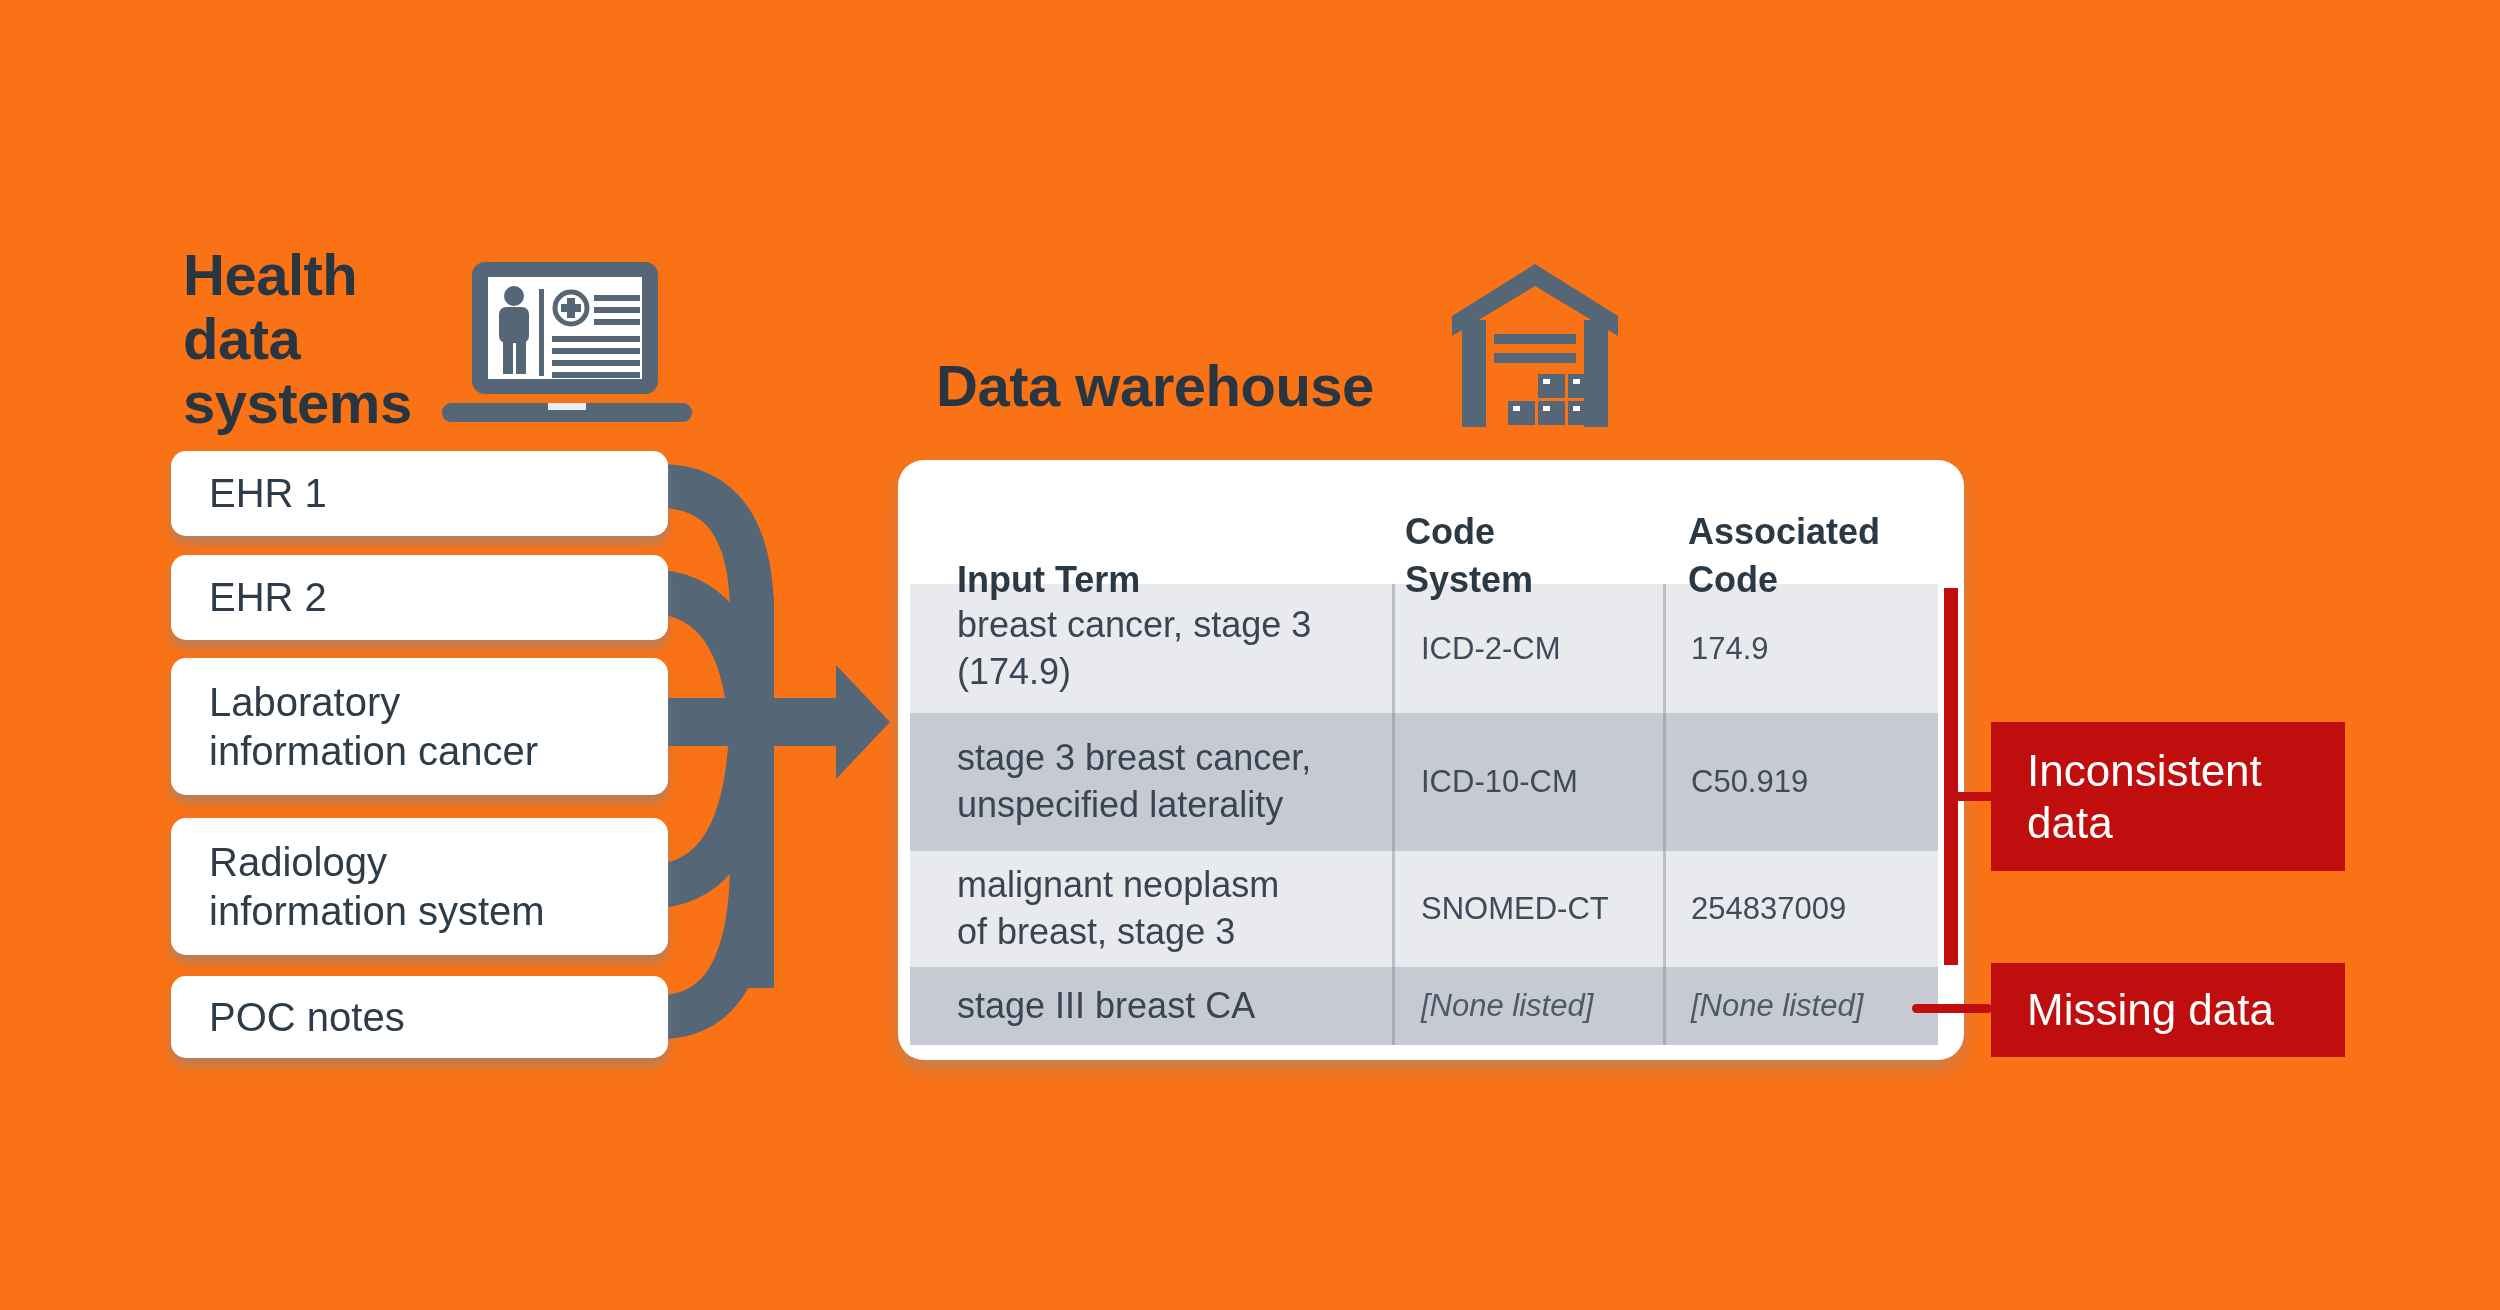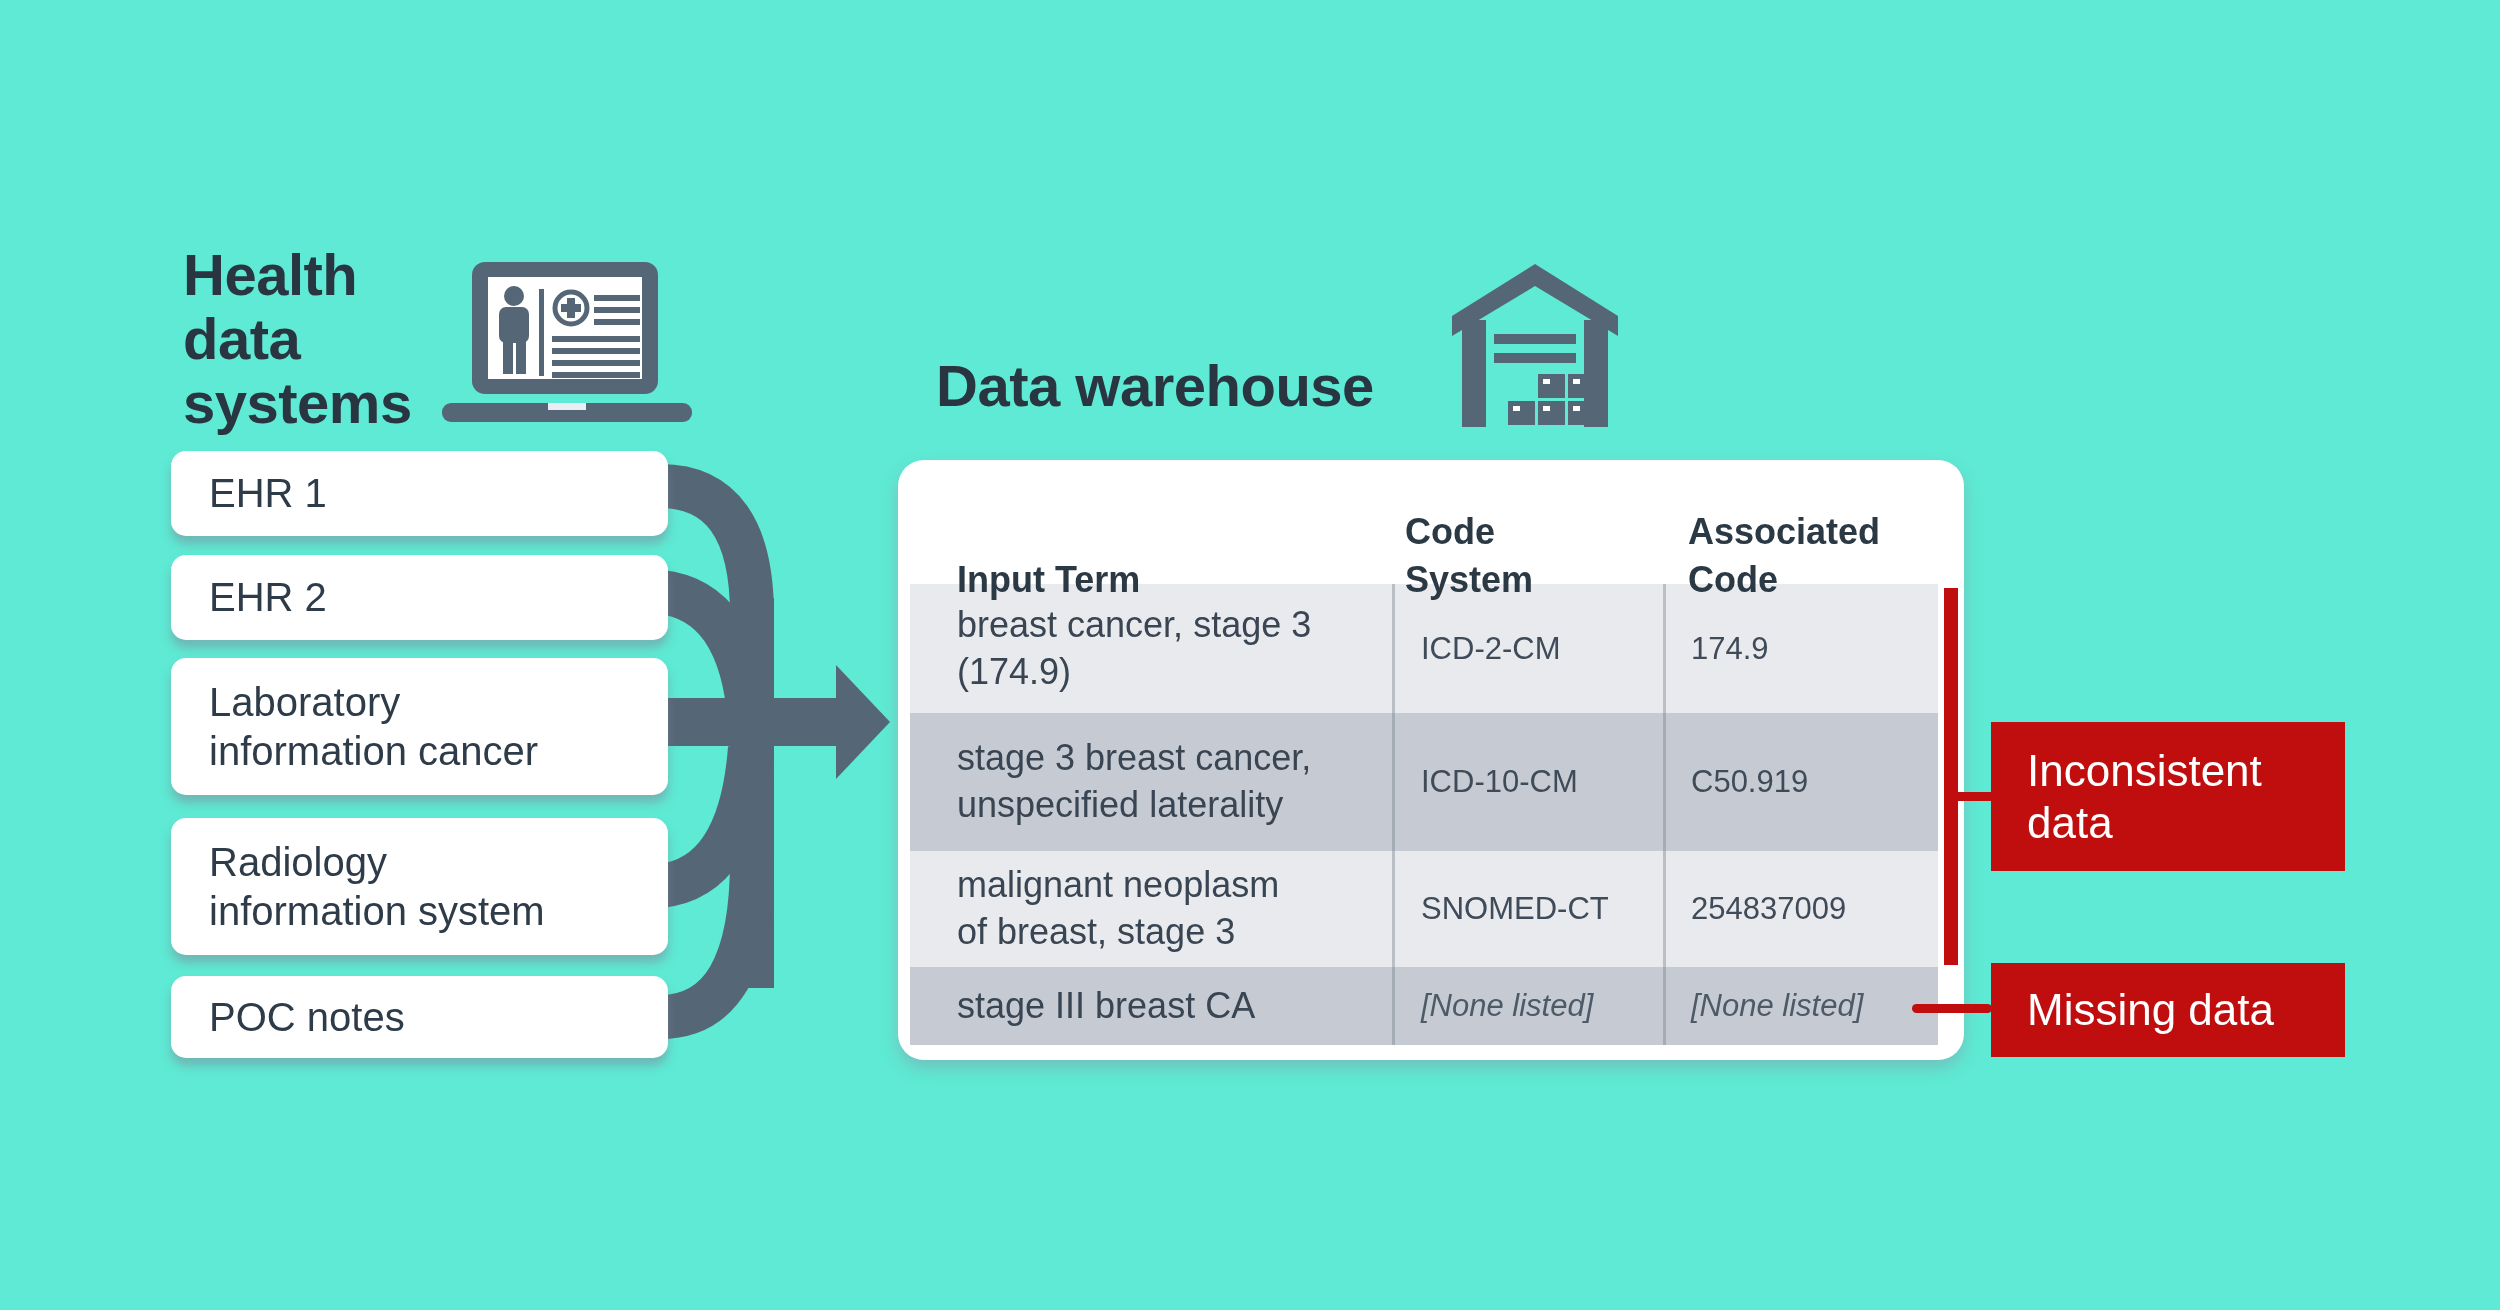--- a/index.html
+++ b/index.html
@@ -1,17 +1,17 @@
 <!DOCTYPE html>
 <html><head>
 <meta charset="utf-8">
 <style>
   html,body{margin:0;padding:0;}
   body{font-family:"Liberation Sans", sans-serif;}
-  .stage{position:relative;width:2500px;height:1310px;background:#5eead4;overflow:hidden;}
+  .stage{position:relative;width:2500px;height:1310px;background:#f97316;overflow:hidden;}
 
   
   .big-title{position:absolute;font-weight:700;color:#293642;font-size:58px;line-height:1.1;
              letter-spacing:-0.5px;white-space:pre-line;}
   #health-title{left:183px;top:243px;}
   #warehouse-title{left:936px;top:354px;}
 
   
   .src-box{position:absolute;left:171px;width:497px;background:#ffffff;border-radius:15px;
            box-shadow:0 8px 10px rgba(125,136,152,.5);display:flex;align-items:center;

